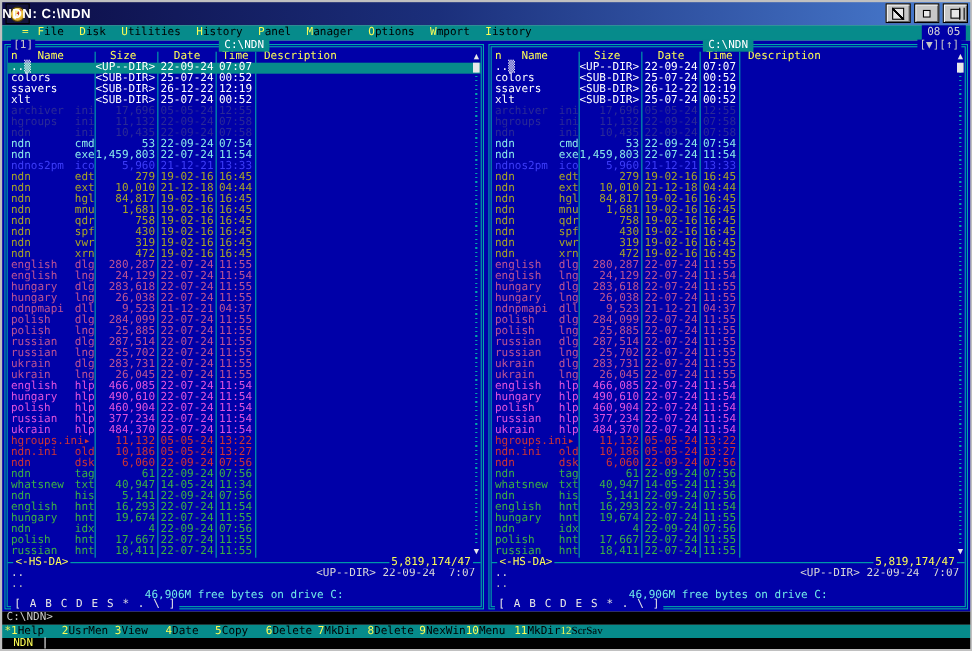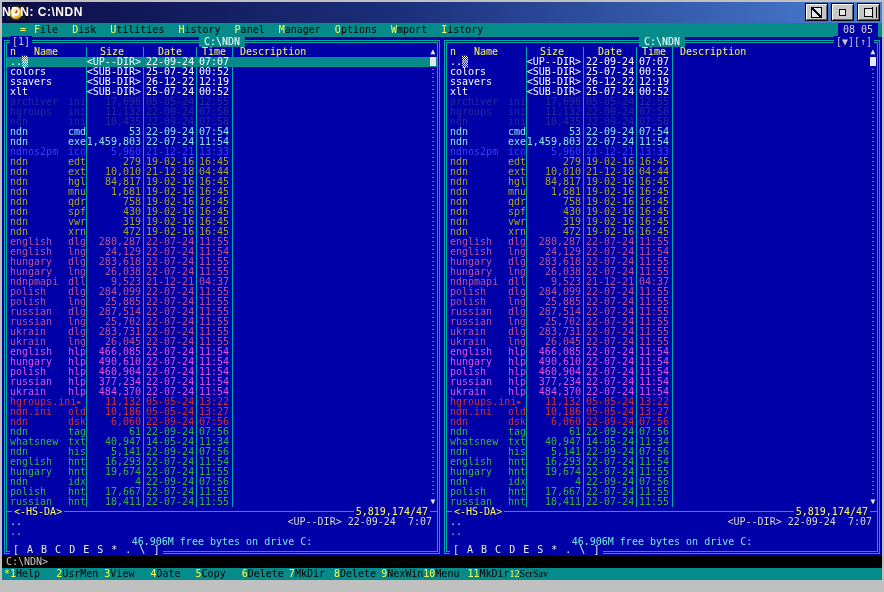--- a/index.html
+++ b/index.html
@@ -850,14 +850,17 @@
       <span class="fn-item" style="margin-right: 0px;">
         <span class="fn-num">11</span>
         <span class="fn-label">MkDir</span>
       </span>
       <span class="fn-item" style="margin-right: 0px; font-family: Liberation Serif, serif;">
         <span class="fn-num">12</span>
         <span class="fn-label">ScrSav</span>
       </span>
     </div>
 
+  <div class="taskbar">
+    <span class="task">NDN</span><span class="caret">|</span>
+  </div>
 
 </div>
 
 </body></html>

